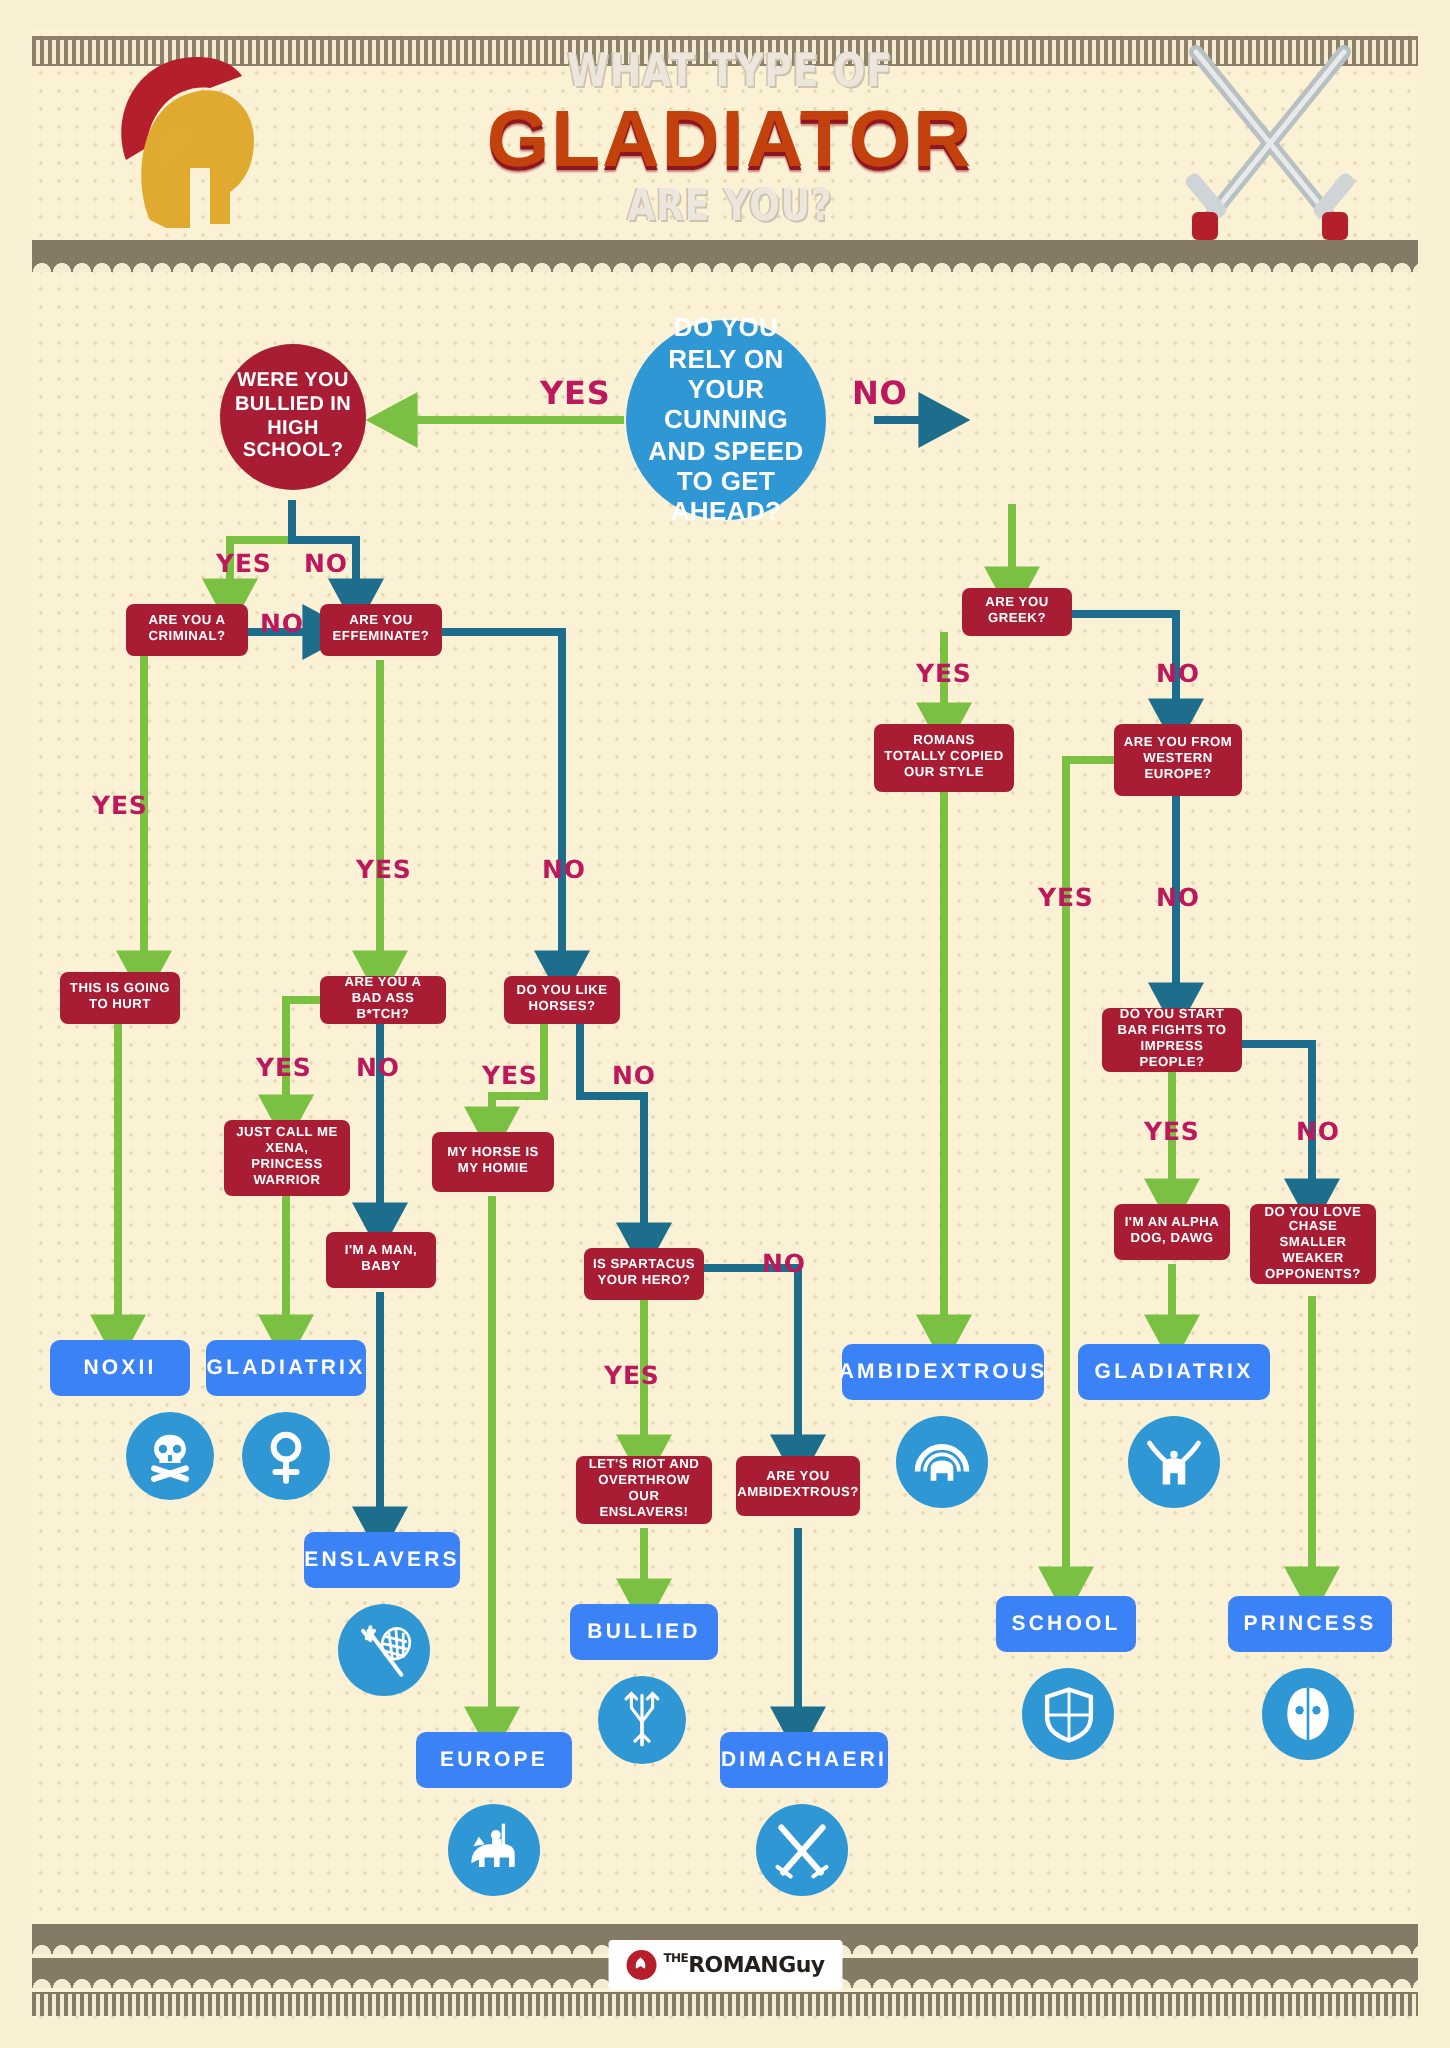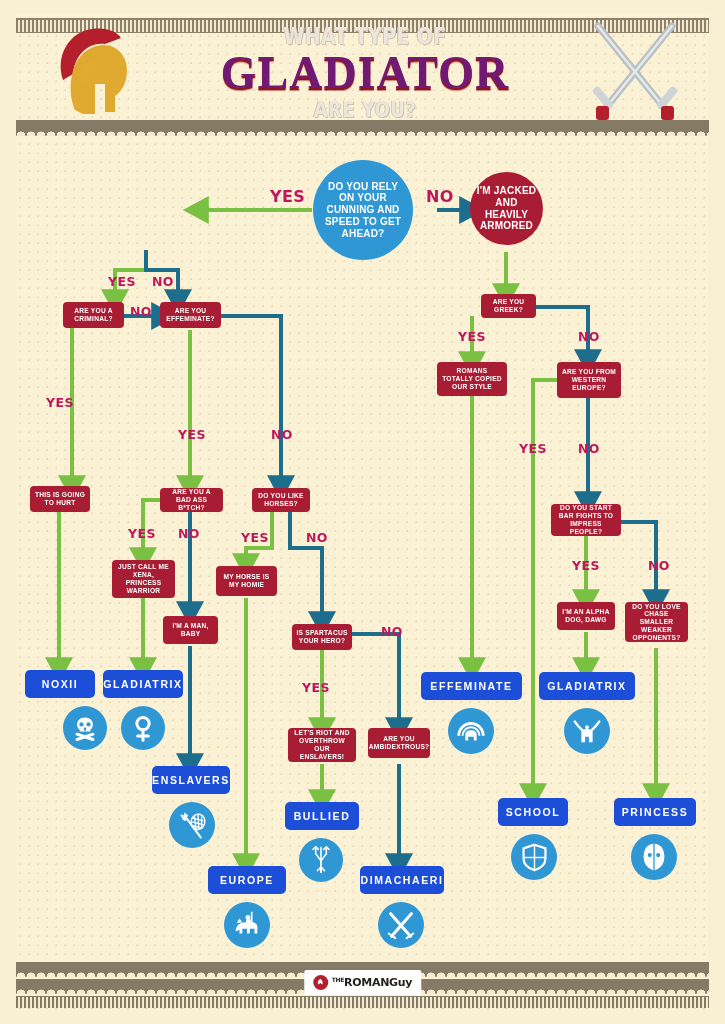--- a/index.html
+++ b/index.html
@@ -20,36 +20,36 @@
   .arch-strip{position:absolute;left:0;top:0;width:100%;height:16px;background:#857a66;}
   .arch-strip::before{content:"";position:absolute;left:0;bottom:0;width:100%;height:12px;
     background-image:radial-gradient(circle at 5px 12px,#f4ebd0 0 4.4px,transparent 4.6px);
     background-size:10px 12px;background-repeat:repeat-x;}
 
   .title-wrap{position:absolute;left:210px;top:24px;width:310px;text-align:center;}
   .t-line1,.t-line3{
     font-family:"DejaVu Sans", sans-serif;font-weight:bold;color:#ece6dc;
     font-size:23px;letter-spacing:.5px;transform:scaleX(.82);
     text-shadow:1px 1px 0 #cdc3ae,-1px 0 0 #cdc3ae;line-height:1.05;}
-  .t-line2{font-family:Liberation Serif, serif;font-weight:bold;color:#701a75;
-    font-size:46px;letter-spacing:1px;line-height:1.0;margin:2px 0 0 0;
+  .t-line2{font-family:Liberation Sans, sans-serif;font-weight:bold;color:#c2410c;
+    font-size:40px;letter-spacing:1px;line-height:1.0;margin:2px 0 0 0;
     text-shadow:0 2px 0 #8d1620, 0 3px 1px rgba(141,22,32,.5);}
   .t-line3{font-size:22px;margin-top:2px;}
 
   .helmet{position:absolute;left:45px;top:22px;width:110px;height:95px;}
   .swords{position:absolute;left:580px;top:18px;width:110px;height:105px;}
 
   
   .node{position:absolute;box-sizing:border-box;display:flex;align-items:center;justify-content:center;
         text-align:center;color:#fff;font-weight:bold;line-height:1.18;}
   .circ{border-radius:50%;}
-  .q-blue{background:#2e97d4;font-size:10px;letter-spacing:.2px;}
+  .q-blue{background:#2e97d4;font-size:13px;letter-spacing:.2px;}
   .q-red{background:#a81d34;font-size:10px;letter-spacing:.2px;}
   .box-red{background:#a81d34;border-radius:4px;font-size:6.6px;letter-spacing:.25px;padding:3px 4px;}
-  .res{background:#1d4ed8;border-radius:5px;font-size:10.5px;letter-spacing:1.6px;}
+  .res{background:#3b82f6;border-radius:5px;font-size:10.5px;letter-spacing:1.6px;}
   .icon-c{position:absolute;border-radius:50%;background:#2e97d4;display:flex;align-items:center;justify-content:center;}
 
   .lbl{position:absolute;font-weight:bold;color:#be185d;font-size:12.5px;letter-spacing:.4px;
        font-family:"DejaVu Sans", sans-serif;}
   .lbl.big{font-size:16px;}
 
   svg.wires{position:absolute;left:0;top:0;width:725px;height:1024px;pointer-events:none;}
 
   
   .foot{position:absolute;left:16px;bottom:16px;width:693px;height:46px;}
@@ -178,22 +178,22 @@
       <path d="M621 522 L656 522 L656 598" stroke="#1c6e8c" marker-end="url(#tA)"></path>
 
       <path d="M586 632 L586 666" stroke="#7ac143" marker-end="url(#gA)"></path>
 
       <path d="M656 648 L656 792" stroke="#7ac143" marker-end="url(#gA)"></path>
     </g>
   </svg>
 
   <div class="node circ q-blue" style="left:313px;top:160px;width:100px;height:100px;padding:0 9px;">DO YOU RELY ON YOUR CUNNING AND SPEED TO GET AHEAD?</div>
 
-
-  <div class="node circ q-red" style="left:470px;top:172px;width:73px;height:73px;padding:0 6px;">I'M JACKED AND HEAVILY ARMORED</div>
+  <div class="node circ q-red" style="left:110px;top:172px;width:73px;height:73px;padding:0 6px;">WERE YOU BULLIED IN HIGH SCHOOL?</div>
+
 
   <div class="node box-red" style="left:63px;top:302px;width:61px;height:26px;">ARE YOU A CRIMINAL?</div>
 
   <div class="node box-red" style="left:160px;top:302px;width:61px;height:26px;">ARE YOU EFFEMINATE?</div>
 
   <div class="node box-red" style="left:481px;top:294px;width:55px;height:24px;">ARE YOU GREEK?</div>
 
   <div class="node box-red" style="left:30px;top:486px;width:60px;height:26px;">THIS IS GOING TO HURT</div>
 
   <div class="node box-red" style="left:160px;top:488px;width:63px;height:24px;">ARE YOU A BAD ASS B*TCH?</div>
@@ -291,21 +291,21 @@
         <line x1="6" y1="5" x2="27" y2="29"></line>
           <line x1="28" y1="5" x2="7" y2="29"></line>
         </g>
       <g stroke="#fff" stroke-width="2.2" stroke-linecap="round">
         <line x1="4" y1="26" x2="11" y2="31"></line>
           <line x1="30" y1="26" x2="23" y2="31"></line>
         </g>
     </svg>
   </div>
 
-  <div class="node res" style="left:421px;top:672px;width:101px;height:28px;">EFFEMINATE</div>
+  <div class="node res" style="left:421px;top:672px;width:101px;height:28px;">AMBIDEXTROUS</div>
   <div class="icon-c" style="left:448px;top:708px;width:46px;height:46px;">
     <svg viewBox="0 0 34 34" width="32" height="32">
       <path d="M4 22 A13 13 0 0 1 30 22" fill="none" stroke="#fff" stroke-width="3"></path>
       <path d="M8 22 A9 9 0 0 1 26 22" fill="none" stroke="#fff" stroke-width="2"></path>
       <path d="M11 20 C11 15 23 15 23 20 L23 27 L20 27 L20 23 L14 23 L14 27 L11 27 Z" fill="#fff"></path>
     </svg>
   </div>
 
   <div class="node res" style="left:539px;top:672px;width:96px;height:28px;">GLADIATRIX</div>
   <div class="icon-c" style="left:564px;top:708px;width:46px;height:46px;">

